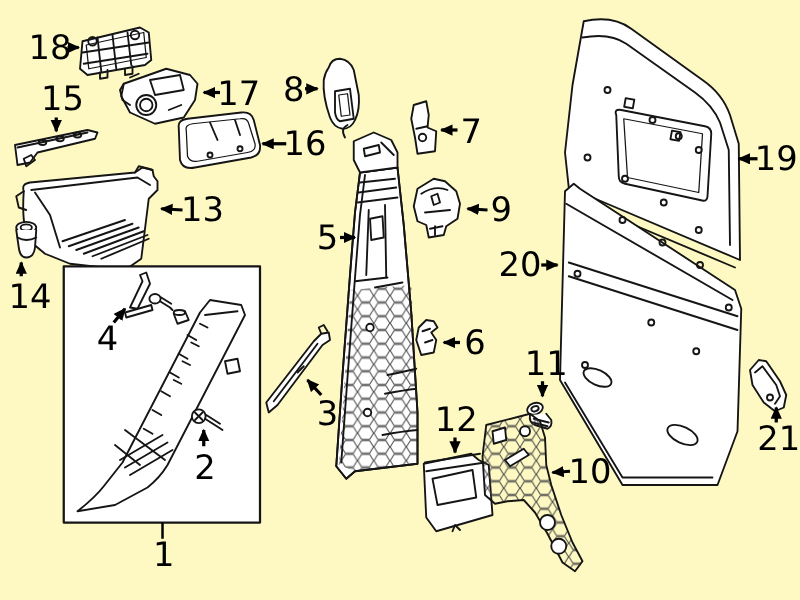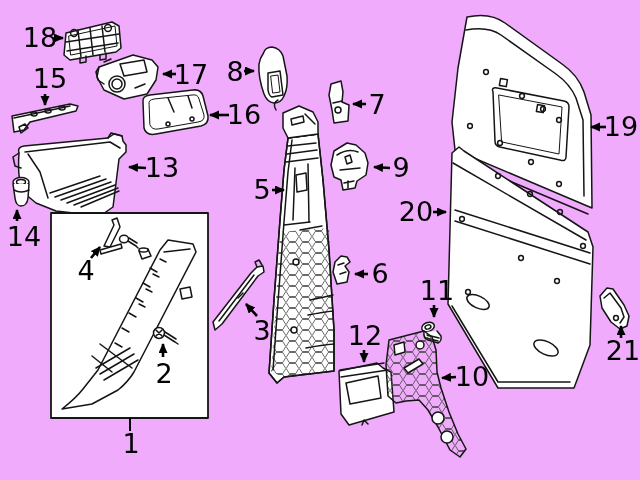--- a/index.html
+++ b/index.html
@@ -1,16 +1,16 @@
 <!DOCTYPE html>
 <html><head>
 <meta charset="utf-8">
 <style>
   html,body{margin:0;padding:0;background:#fff;}
-  #stage{width:640px;height:480px;position:relative;background:#f0abfc;overflow:hidden;}
+  #stage{width:640px;height:480px;position:relative;background:#fef9c3;overflow:hidden;}
   svg{display:block;}
   text.callout-num{
     font-family:"DejaVu Sans","Liberation Sans",sans-serif;
     font-size:27px;
     fill:#000;
     text-anchor:middle;
   }
 </style>
 </head>
 <body>

